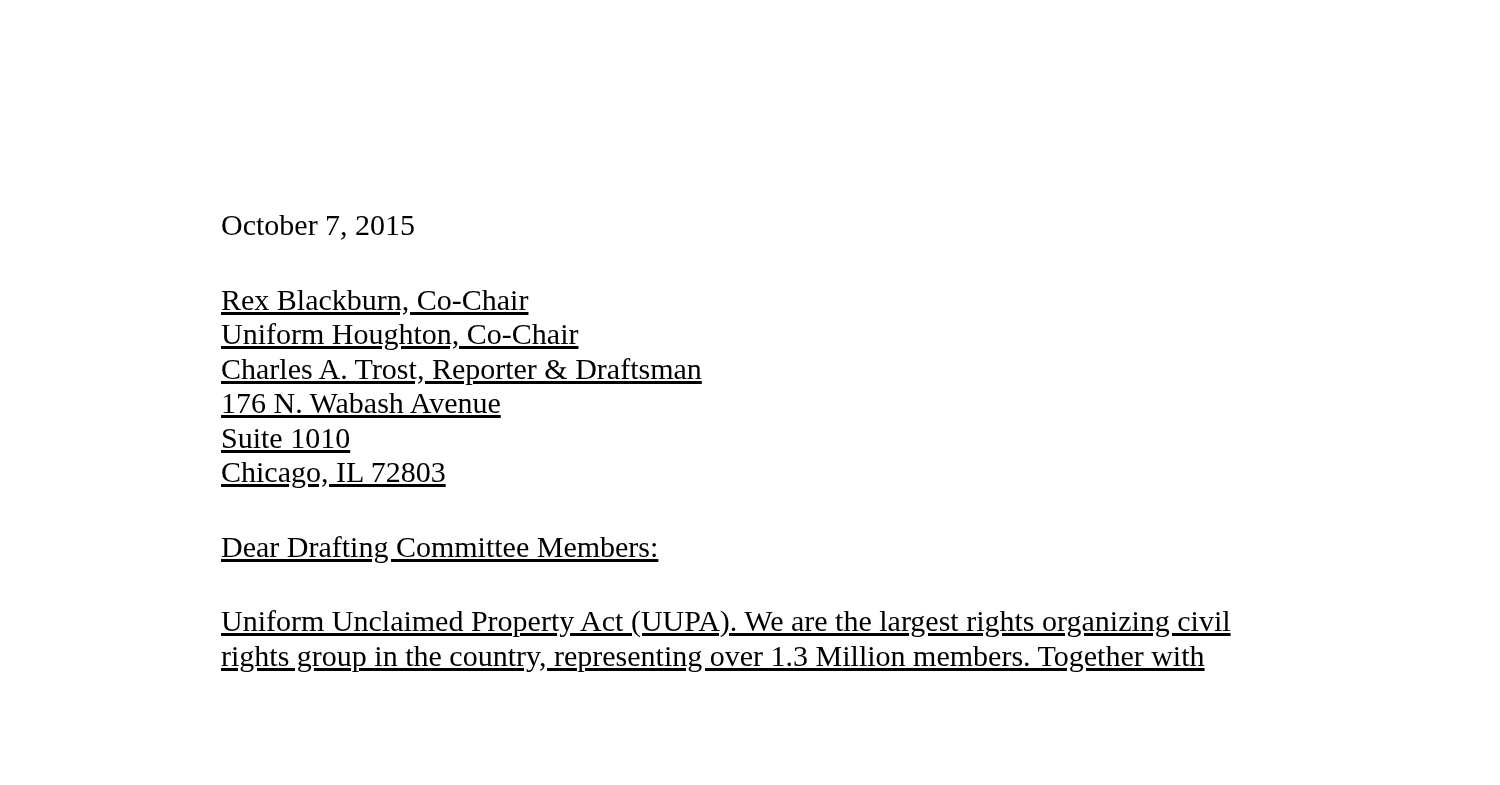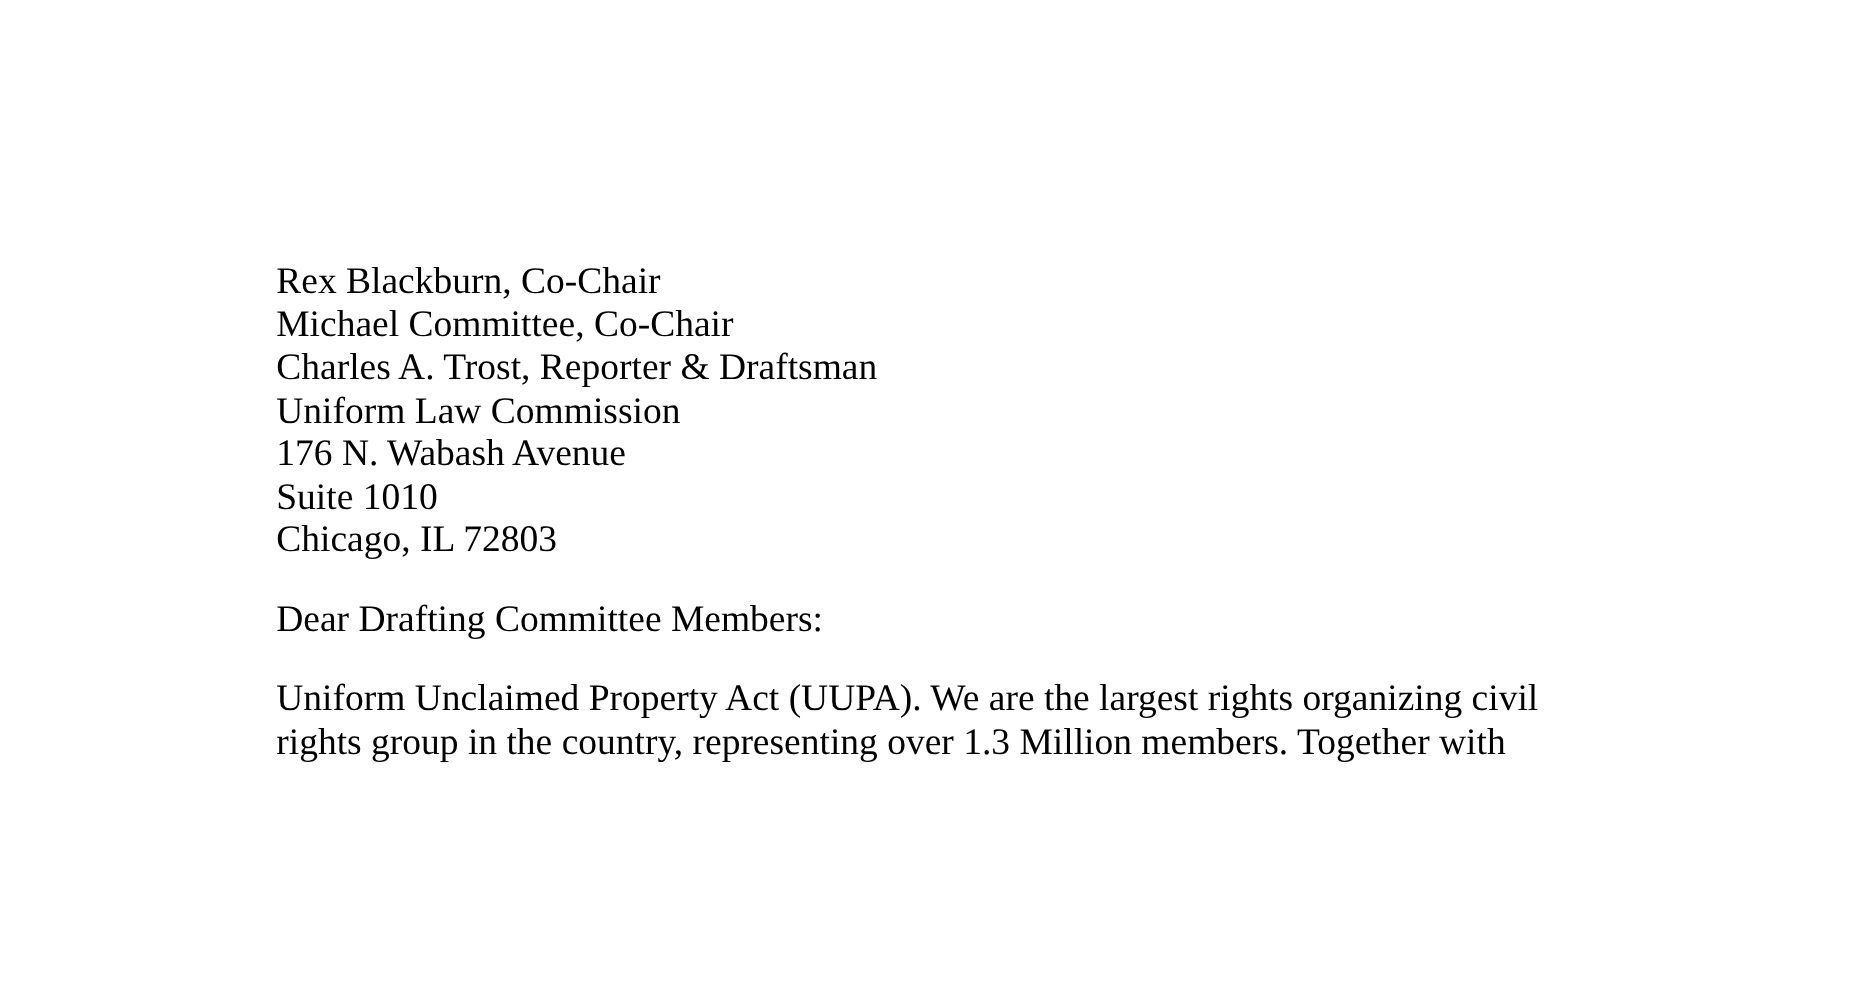--- a/index.html
+++ b/index.html
@@ -17,37 +17,40 @@
     width: 1500px;
     min-height: 785px;
     padding: 208px 100px 0 221px;
     background: #ffffff;
     color: #000000;
     font-family: "Liberation Serif", "DejaVu Serif", serif;
     font-size: 30px;
     line-height: 34.5px;
   }
   .block + .block {
-    margin-top: 29px; 
+    margin-top: 40px; 
+    text-decoration: underline;
   }
   .line {
     white-space: nowrap;
   }
 </style>
 </head>
 <body>
 
 <div class="page">
 
+  <div class="block">
+    <div class="line">October 7, 2015</div>
+  </div>
 
   <div class="block">
     <div class="line">Rex Blackburn, Co-Chair</div>
-    <div class="line">Michael Committee, Co-Chair</div>
+    <div class="line">Uniform Houghton, Co-Chair</div>
     <div class="line">Charles A. Trost, Reporter &amp; Draftsman</div>
-    <div class="line">Uniform Law Commission</div>
     <div class="line">176 N. Wabash Avenue</div>
     <div class="line">Suite 1010</div>
     <div class="line">Chicago, IL 72803</div>
   </div>
 
   <div class="block">
     <div class="line">Dear Drafting Committee Members:</div>
   </div>
 
   <div class="block">

